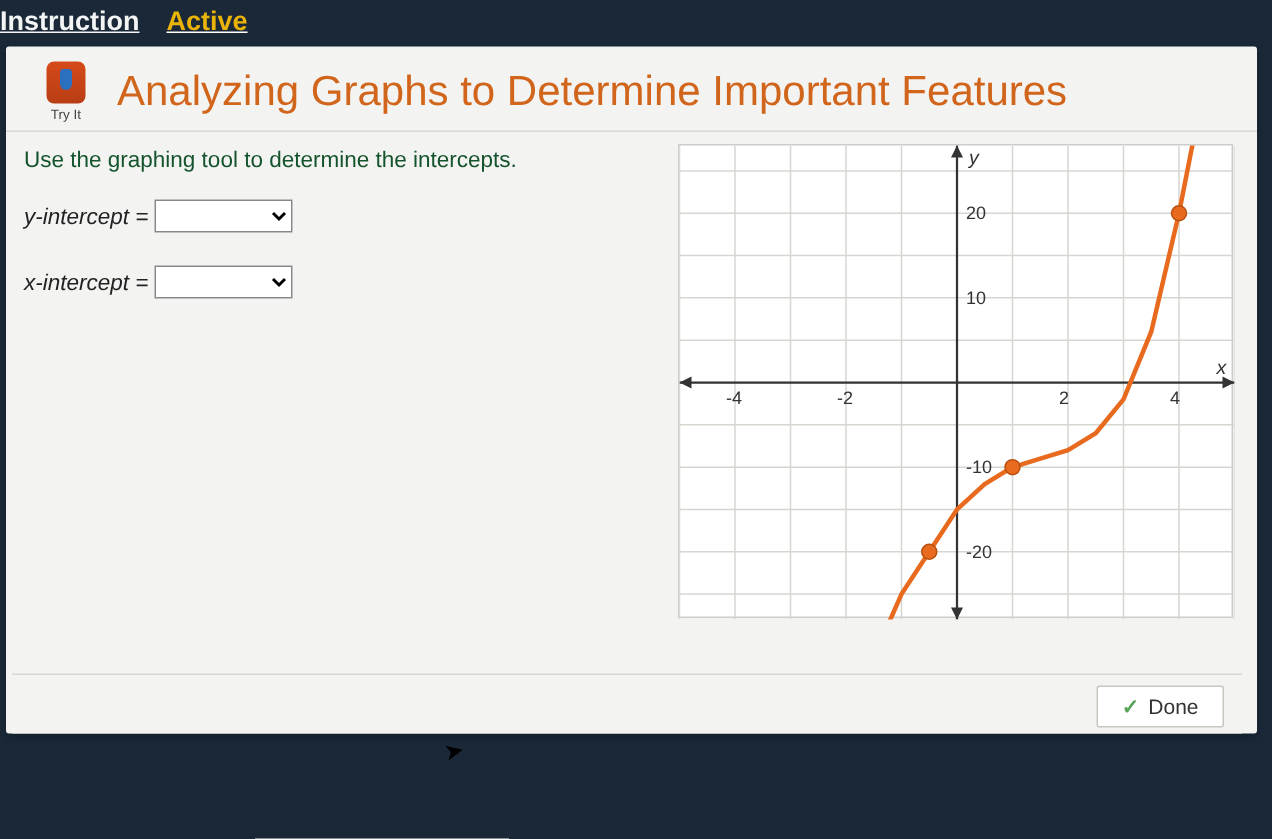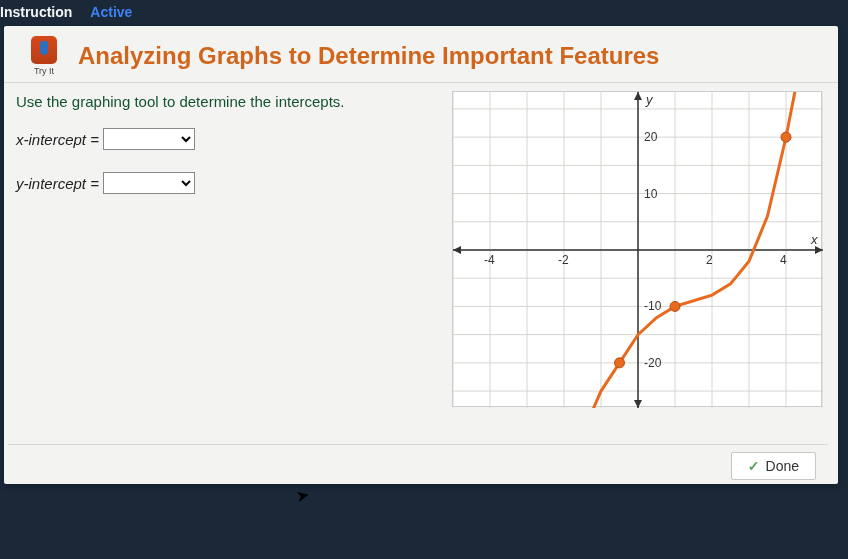--- a/index.html
+++ b/index.html
@@ -17,26 +17,27 @@
       color: #fff;
     }
     .header-title {
       font-size: 21px;
       font-weight: bold;
       padding: 0 0 2px 0;
     }
     .header-tabs {
       display: flex;
       gap: 18px;
-      font-size: 14px;
+      font-size: 18px;
       font-weight: bold;
       padding-bottom: 6px;
+      text-decoration: underline;
     }
     .header-tabs span:first-child { opacity: 0.95; }
-    .header-tabs span:last-child { color: #3b82f6; }
+    .header-tabs span:last-child { color: #eab308; }
     .content-card {
       background: #f3f4f2;
       margin: 0 10px 0 4px;
       border-radius: 2px;
       height: 458px;
       box-shadow: 0 2px 6px rgba(0,0,0,0.25);
       position: relative;
     }
     .card-header {
       display: flex;
@@ -66,22 +67,22 @@
       background: #2b6fbf;
       border-radius: 3px 3px 5px 5px;
     }
     .tryit-label {
       font-size: 9px;
       color: #444;
       margin-top: 2px;
     }
     .card-title {
       color: #d1651b;
-      font-size: 24px;
-      font-weight: bold;
+      font-size: 28px;
+      font-weight: normal;
     }
     .card-body {
       display: flex;
       padding: 8px 0 0 10px;
     }
     .left-col {
       width: 430px;
       padding: 2px 8px 0 2px;
     }
     .prompt {
@@ -173,26 +174,26 @@
       <div class="tryit-label">Try It</div>
     </div>
     <div class="card-title">Analyzing Graphs to Determine Important Features</div>
   </div>
 
   <div class="card-body">
     <div class="left-col">
       <div class="prompt">Use the graphing tool to determine the intercepts.</div>
 
       <div class="field-row">
-        <span>x-intercept =</span>
+        <span>y-intercept =</span>
         <select><option></option></select>
       </div>
 
       <div class="field-row">
-        <span>y-intercept =</span>
+        <span>x-intercept =</span>
         <select><option></option></select>
       </div>
     </div>
 
     <div class="right-col">
       <div class="graph-wrap">
         <svg id="graph-svg" width="370" height="316">
             <line x1="0" y1="0" x2="0" y2="316" stroke="#d6d6d0" stroke-width="1"></line>
             <line x1="37" y1="0" x2="37" y2="316" stroke="#d6d6d0" stroke-width="1"></line>
             <line x1="74" y1="0" x2="74" y2="316" stroke="#d6d6d0" stroke-width="1"></line>

